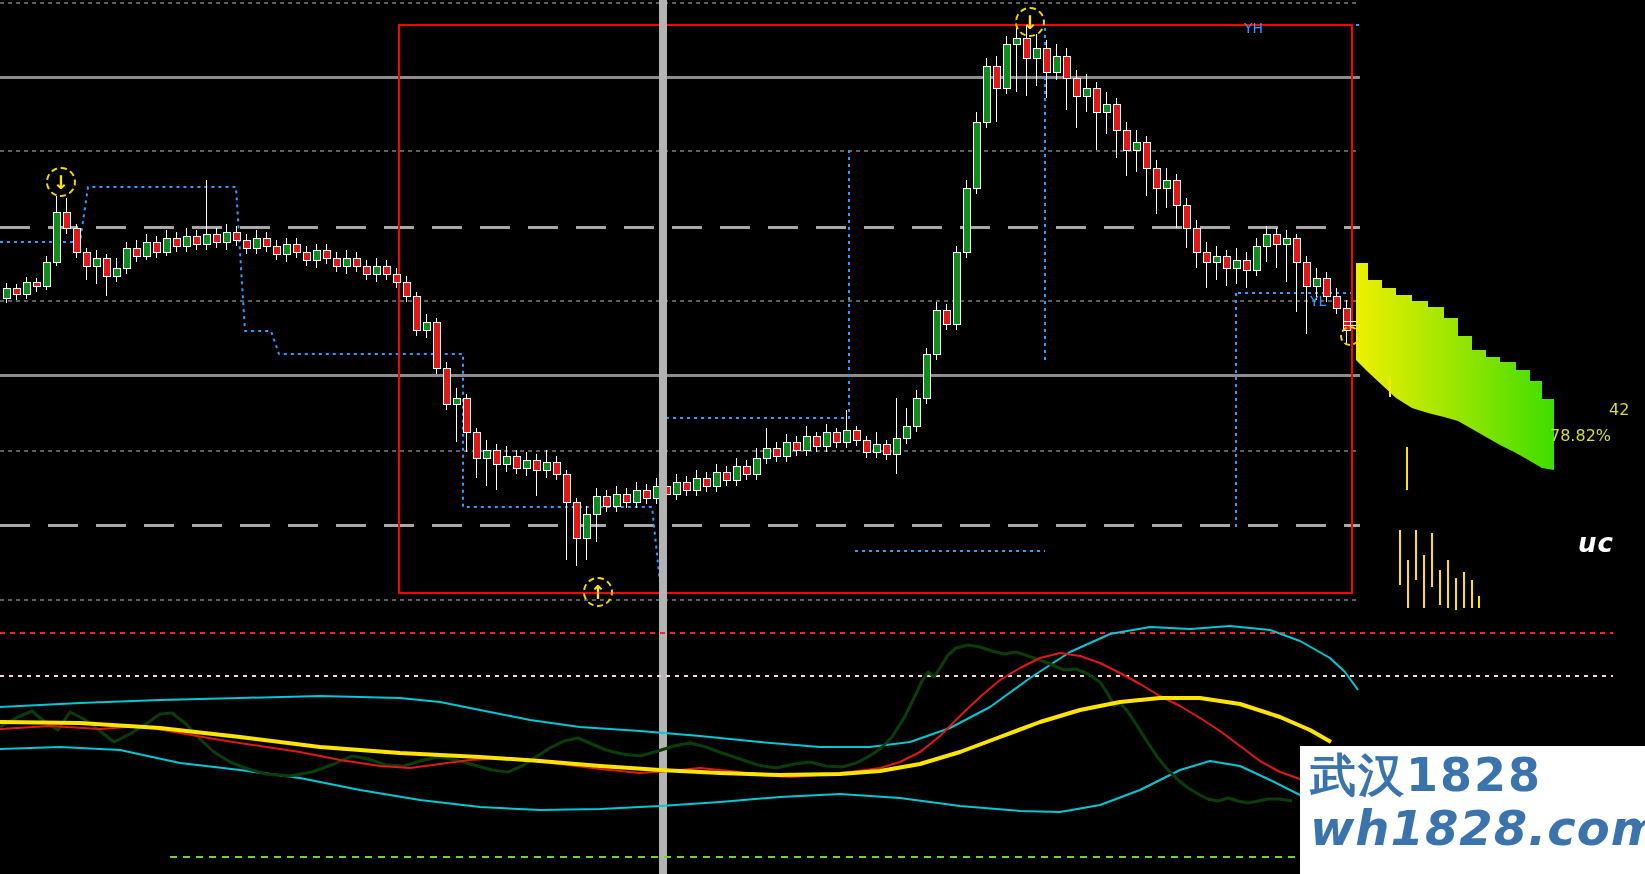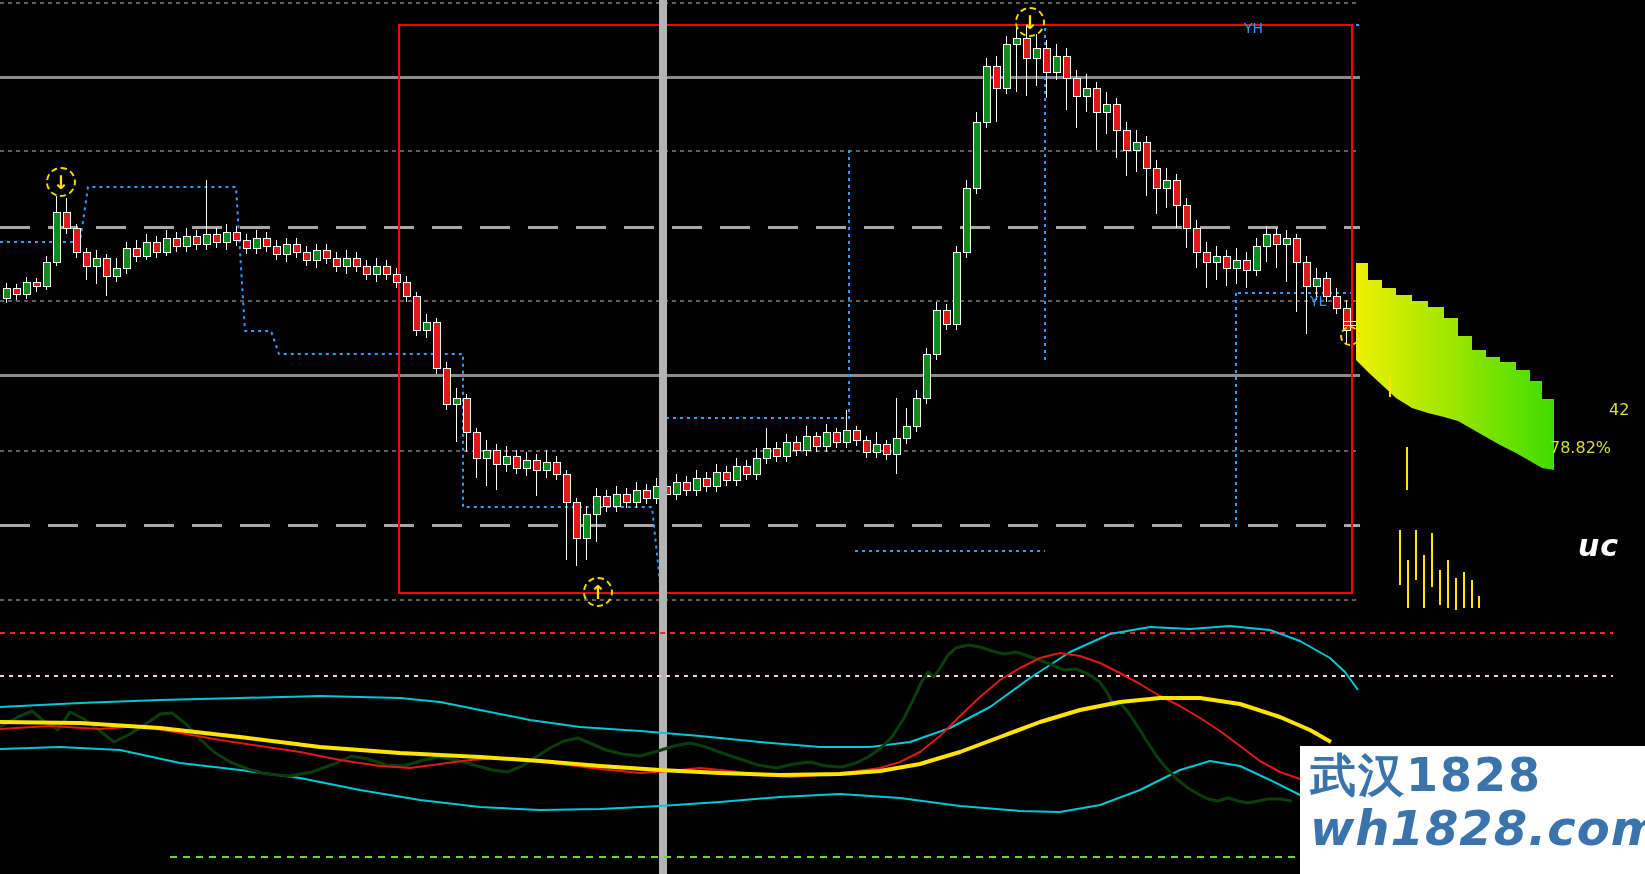--- a/index.html
+++ b/index.html
@@ -8,21 +8,21 @@
   #stage{position:absolute;left:0;top:0;width:1645px;height:874px;}
   svg{position:absolute;left:0;top:0;}
   .signal{position:absolute;z-index:6;width:26px;height:26px;border-radius:50%;
           display:flex;align-items:center;justify-content:center;
           font-weight:bold;font-size:19px;line-height:1;}
   .signal.sell,.signal.buy{border:2px dashed #f2d800;color:#ffe400;background:transparent;}
   .marker-exit{position:absolute;z-index:6;width:16px;height:16px;border-radius:50%;
           border:2px dashed #f2d800;background:transparent;}
   .lvl-label{position:absolute;z-index:6;color:#2e9bff;font-size:14px;}
   .blob-num{position:absolute;z-index:6;color:#d6de32;font-size:16px;}
-  .uc-label{position:absolute;z-index:6;color:#ffffff;font-size:30px;font-weight:bold;
+  .uc-label{position:absolute;z-index:6;color:#ffffff;font-size:26px;font-weight:bold;
             font-style:italic;letter-spacing:1px;}
   .watermark{position:absolute;z-index:9;left:1300px;top:746px;width:345px;height:128px;
              background:#ffffff;color:#3b74ad;padding-left:10px;box-sizing:border-box;
              font-weight:bold;line-height:1.12;}
   .watermark .l1{font-size:46px;letter-spacing:2px;margin-top:4px;}
   .watermark .l2{font-size:48px;letter-spacing:1px;font-style:italic;}
 </style>
 </head>
 <body>
 
@@ -374,20 +374,20 @@
   </svg>
 
   <div class="signal sell" id="sig0" style="left: 46px; top: 167px;">↓</div>
   <div class="signal sell" id="sig1" style="left: 1015px; top: 7px;">↓</div>
   <div class="signal buy" id="sig2" style="left: 583px; top: 577px;">↑</div>
   <div class="marker-exit" id="sig3" style="left: 1340px; top: 326px;"></div>
 
   <div class="lvl-label" id="lbl-yh" style="left: 1244px; top: 20px;">YH</div>
   <div class="lvl-label" id="lbl-yl" style="left: 1310px; top: 293px;">YL</div>
   <div class="blob-num" id="lbl-bars" style="left: 1566px; top: 400px; margin-left: 43px;">42</div>
-  <div class="blob-num" id="lbl-pct" style="left: 1550px; top: 438px;">78.82%</div>
+  <div class="blob-num" id="lbl-pct" style="left: 1550px; top: 426px;">78.82%</div>
   <div class="uc-label" id="lbl-uc" style="left: 1578px; top: 528px;">uc</div>
 
   <div class="watermark">
     <div class="l1">武汉1828</div>
     <div class="l2">wh1828.com</div>
   </div>
 </div>
 
 </body></html>

